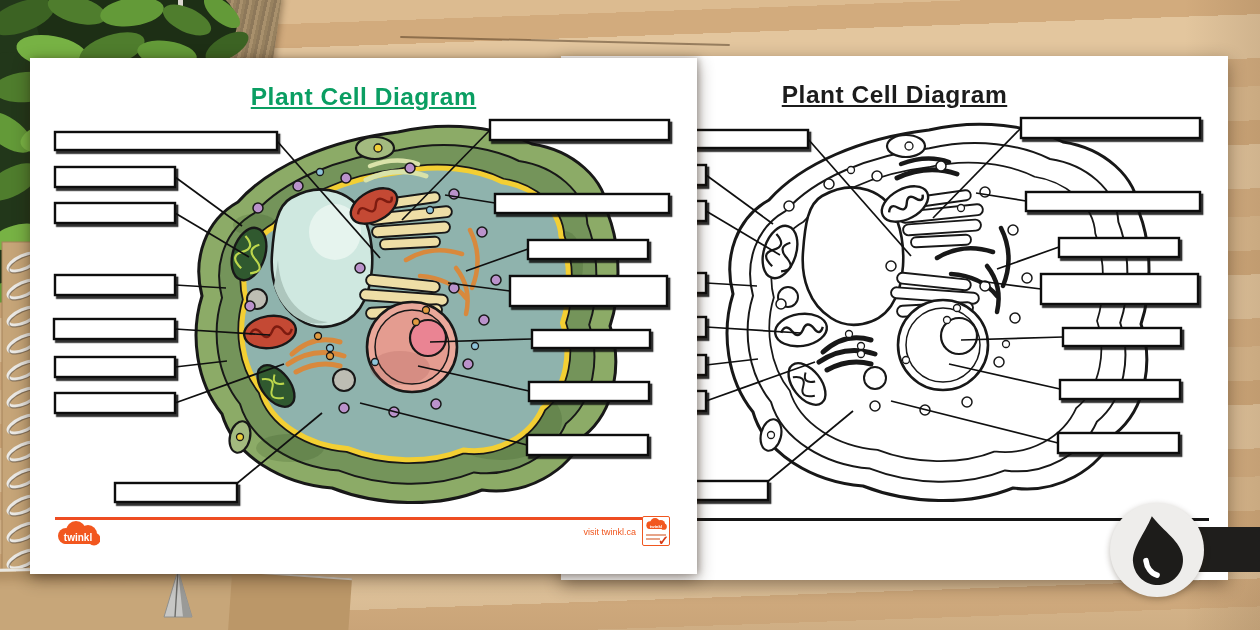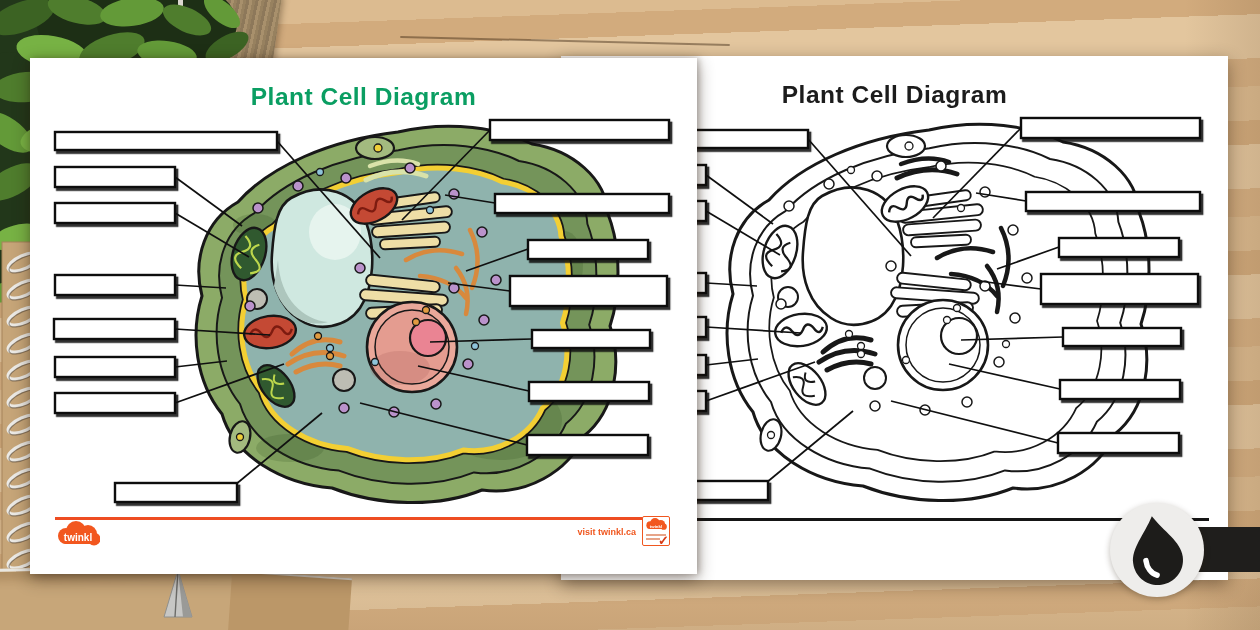--- a/index.html
+++ b/index.html
@@ -12,30 +12,30 @@
       repeating-linear-gradient(178deg, #dcbb90 0 34px, #d2ab7d 34px 58px, #e3c69e 58px 102px, #d6b083 102px 130px),
       #d8b489;
   }
   .crack{position:absolute;background:rgba(60,38,18,.45);border-radius:2px;}
   .sheet{position:absolute;background:#fff;}
   .sheet-colored{left:30px;top:58px;width:667px;height:516px;z-index:3;
     box-shadow:0 5px 16px rgba(40,25,10,.45), 2px 0 6px rgba(40,25,10,.25);}
   .sheet-outline{left:561px;top:56px;width:667px;height:524px;z-index:2;
     box-shadow:0 5px 16px rgba(40,25,10,.45);}
   .sheet-title{position:absolute;top:25px;left:0;width:100%;text-align:center;
-    font-weight:bold;font-size:24.5px;letter-spacing:.5px;}
+    font-weight:bold;font-size:24.5px;letter-spacing:.5px;text-decoration:underline;}
   .green-title{color:#0a9e62;}
   .dark-title{color:#1c1c1c;}
   .sheet-art{position:absolute;left:0;top:0;width:667px;height:470px;}
   .footer-line{position:absolute;left:25px;top:459px;height:3px;}
   .footer-line.orange{width:588px;background:#ee4d22;}
   .footer-line.black{width:623px;background:#151515;height:2.5px;top:462px;}
   .twinkl-logo{position:absolute;left:26px;top:463px;width:44px;height:27px;}
   .visit-link{position:absolute;left:520px;top:469px;width:86px;text-align:right;
-    font-size:9px;font-weight:bold;color:#f0571f;}
+    font-size:9px;font-weight:normal;color:#f0571f;}
   .badge{position:absolute;left:612px;top:458px;width:28px;height:30px;border:1.6px solid #f0571f;
     border-radius:2px;background:#fff;box-sizing:border-box;overflow:hidden;}
   .badge .check{position:absolute;right:0px;bottom:-3px;color:#d63c17;font-size:13px;font-weight:bold;}
   .badge .bline{position:absolute;left:3px;height:1.5px;background:#e7a489;width:20px;}
   
   .wm-bar{position:absolute;left:1194px;top:527px;width:66px;height:45px;background:#1f1e1c;z-index:9;}
   .wm-circle{position:absolute;left:1110px;top:503px;width:94px;height:94px;border-radius:50%;
     background:#eeedeb;z-index:10;box-shadow:0 2px 6px rgba(40,25,10,.3);}
   .decor{position:absolute;}
   .plank{left:190px;top:-14px;width:88px;height:72px;transform:rotate(8deg);z-index:1;

